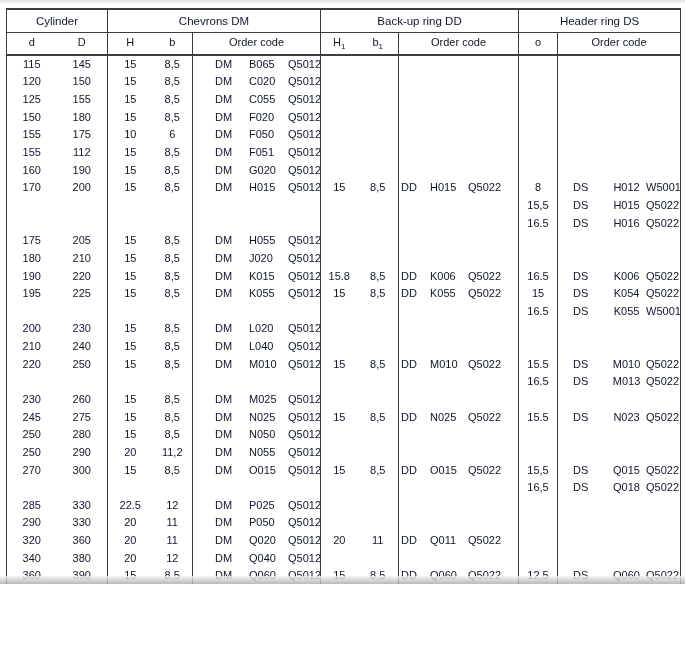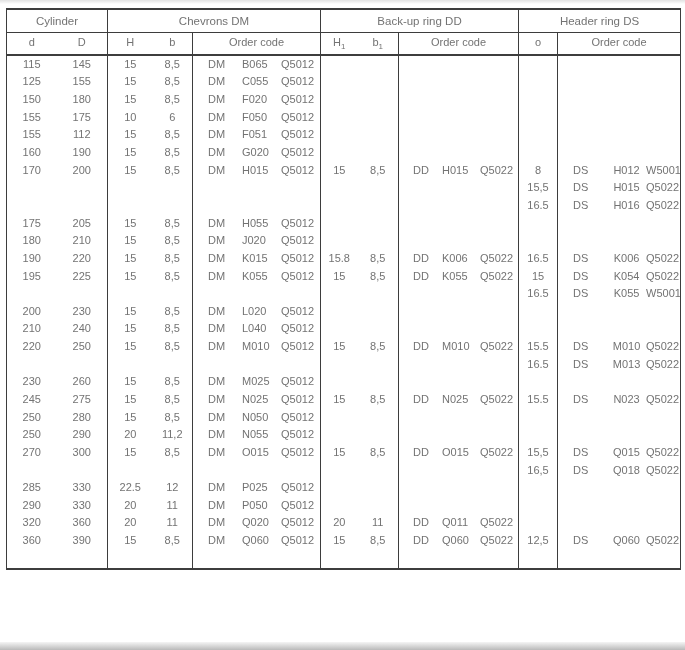--- a/index.html
+++ b/index.html
@@ -1,18 +1,18 @@
 <!DOCTYPE html>
 <html><head>
 <meta charset="utf-8">
 <style>
   html,body { margin:0; padding:0; background:#ffffff; }
   .page {
-    position:relative; width:685px; height:650px; background:#ffffff;
-    font-family:"Liberation Sans","DejaVu Sans",sans-serif; color:#737373;
+    position:relative; width:685px; height:584px; background:#ffffff;
+    font-family:"Liberation Sans","DejaVu Sans",sans-serif; color:#0f172a;
     overflow:hidden;
   }
   .scan-top {
     position:absolute; top:0; left:0; right:0; height:4px;
     background:linear-gradient(#c9c9c9,#ffffff); opacity:.55;
   }
   .scan-bottom {
     position:absolute; bottom:0; left:0; right:0; height:8px;
     background:linear-gradient(#f2f2f2,#a8a8a8); opacity:.8;
   }
@@ -28,22 +28,22 @@
   tr.h1row th { height:22px; font-size:11.5px; text-align:center; border-bottom:1px solid #3d3d3d; }
   tr.h2row th { height:21px; text-align:center; border-bottom:2px solid #3d3d3d; }
   tr.h2row th sub { font-size:8px; }
   .br-sec { border-right:1px solid #3d3d3d; }
   .br-sub { border-right:1px solid #3d3d3d; }
   tbody tr { height:17.65px;margin-left:29px; }
   tbody tr.spacer { height:20px; }
   td.num { text-align:center; }
   td.oc { text-align:left; }
   .oc .tok { display:inline-block; }
-  .oc-dm { padding-left:15px; } .oc-dm .p { width:34px; } .oc-dm .c { width:39px; }
-  .oc-dd { padding-left:14px; } .oc-dd .p { width:29px; } .oc-dd .c { width:38px; }
+  .oc-dm { padding-left:22px; } .oc-dm .p { width:34px; } .oc-dm .c { width:39px; }
+  .oc-dd { padding-left:2px; } .oc-dd .p { width:29px; } .oc-dd .c { width:38px; }
   .oc-ds { padding-left:15px; } .oc-ds .p { width:34px; } .oc-ds .c { width:39px;text-align:center; }
 </style>
 </head>
 <body>
 
 <div class="page">
   <div class="scan-top"></div>
 
   <table class="seal">
     <colgroup>
@@ -91,20 +91,38 @@
     <td class="num br-sub"></td>
     <td class="oc oc-dd br-sec">
       <span class="tok p"></span><span class="tok c"></span><span class="tok s"></span>
     </td>
     <td class="num br-sub"></td>
     <td class="oc oc-ds">
       <span class="tok p"></span><span class="tok c"></span><span class="tok s"></span>
     </td>
   </tr>
         <tr>
+    <td class="num">120</td>
+    <td class="num br-sec">150</td>
+    <td class="num">15</td>
+    <td class="num br-sub">8,5</td>
+    <td class="oc oc-dm br-sec">
+      <span class="tok p">DM</span><span class="tok c">C020</span><span class="tok s">Q5012</span>
+    </td>
+    <td class="num"></td>
+    <td class="num br-sub"></td>
+    <td class="oc oc-dd br-sec">
+      <span class="tok p"></span><span class="tok c"></span><span class="tok s"></span>
+    </td>
+    <td class="num br-sub"></td>
+    <td class="oc oc-ds">
+      <span class="tok p"></span><span class="tok c"></span><span class="tok s"></span>
+    </td>
+  </tr>
+        <tr>
     <td class="num">125</td>
     <td class="num br-sec">155</td>
     <td class="num">15</td>
     <td class="num br-sub">8,5</td>
     <td class="oc oc-dm br-sec">
       <span class="tok p">DM</span><span class="tok c">C055</span><span class="tok s">Q5012</span>
     </td>
     <td class="num"></td>
     <td class="num br-sub"></td>
     <td class="oc oc-dd br-sec">
@@ -552,20 +570,38 @@
     <td class="num br-sec">360</td>
     <td class="num">20</td>
     <td class="num br-sub">11</td>
     <td class="oc oc-dm br-sec">
       <span class="tok p">DM</span><span class="tok c">Q020</span><span class="tok s">Q5012</span>
     </td>
     <td class="num">20</td>
     <td class="num br-sub">11</td>
     <td class="oc oc-dd br-sec">
       <span class="tok p">DD</span><span class="tok c">Q011</span><span class="tok s">Q5022</span>
+    </td>
+    <td class="num br-sub"></td>
+    <td class="oc oc-ds">
+      <span class="tok p"></span><span class="tok c"></span><span class="tok s"></span>
+    </td>
+  </tr>
+        <tr>
+    <td class="num">340</td>
+    <td class="num br-sec">380</td>
+    <td class="num">20</td>
+    <td class="num br-sub">12</td>
+    <td class="oc oc-dm br-sec">
+      <span class="tok p">DM</span><span class="tok c">Q040</span><span class="tok s">Q5012</span>
+    </td>
+    <td class="num"></td>
+    <td class="num br-sub"></td>
+    <td class="oc oc-dd br-sec">
+      <span class="tok p"></span><span class="tok c"></span><span class="tok s"></span>
     </td>
     <td class="num br-sub"></td>
     <td class="oc oc-ds">
       <span class="tok p"></span><span class="tok c"></span><span class="tok s"></span>
     </td>
   </tr>
         <tr>
     <td class="num">360</td>
     <td class="num br-sec">390</td>
     <td class="num">15</td>

